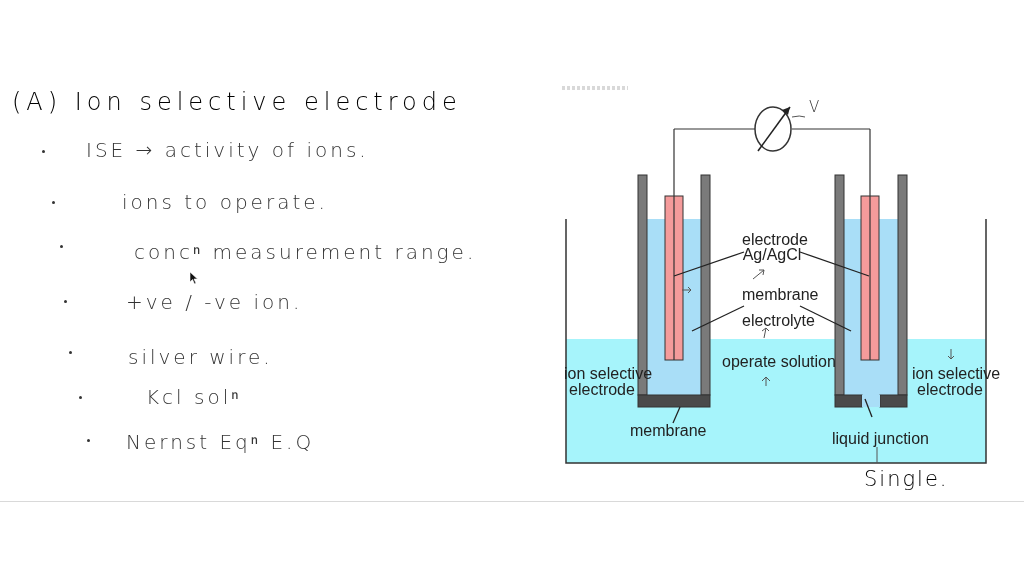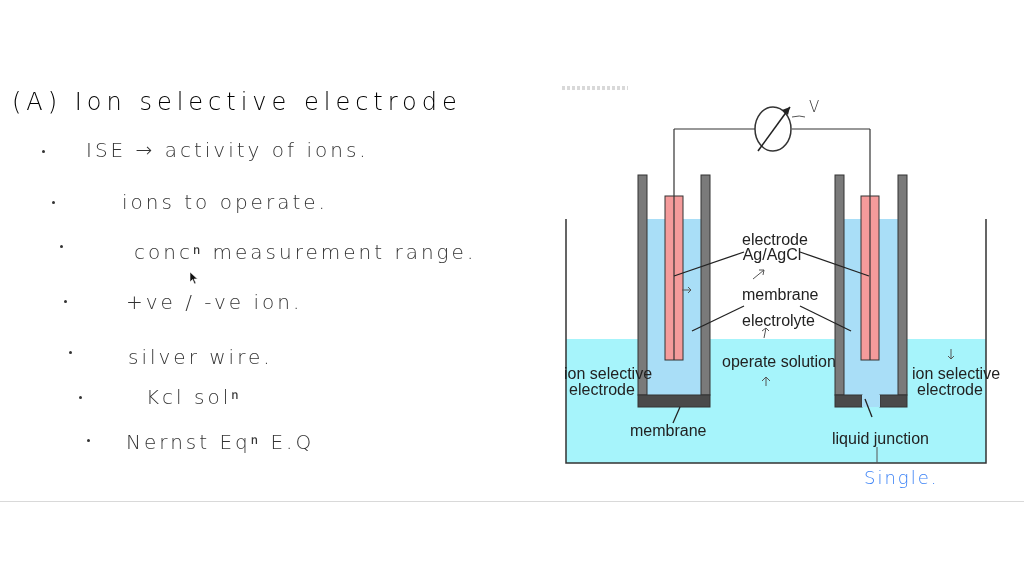--- a/index.html
+++ b/index.html
@@ -97,16 +97,16 @@
   <div class="lbl" style="left:182px; top:192px; width:60px;">membrane</div>
   <div class="lbl" style="left:182px; top:218px; width:60px;">electrolyte</div>
   <div class="lbl" style="left:162px; top:259px; width:100px;">operate solution</div>
   <div class="lbl" style="left:4px; top:271px; width:76px;">ion selective</div>
   <div class="lbl" style="left:4px; top:287px; width:76px;">electrode</div>
   <div class="lbl" style="left:352px; top:271px; width:76px;">ion selective</div>
   <div class="lbl" style="left:352px; top:287px; width:76px;">electrode</div>
   <div class="lbl" style="left:70px; top:328px; width:70px;">membrane</div>
   <div class="lbl" style="left:272px; top:336px; width:90px;">liquid junction</div>
   <div class="hand" style="left:249px; top:3px; font-size:15px; color:#333; letter-spacing:0;">V</div>
-  <div class="hand" style="left:304px; top:372px; font-size:18px; color:#3b82f6; letter-spacing:2px;">Single.</div>
+  <div class="hand" style="left:304px; top:372px; font-size:21px; color:#000000; letter-spacing:2px;">Single.</div>
 </div>
 
 <div class="bottom-rule"></div>
 
 </body></html>

